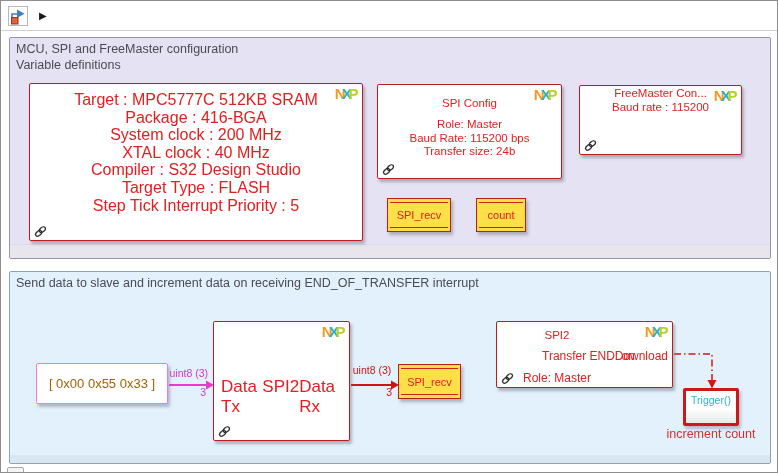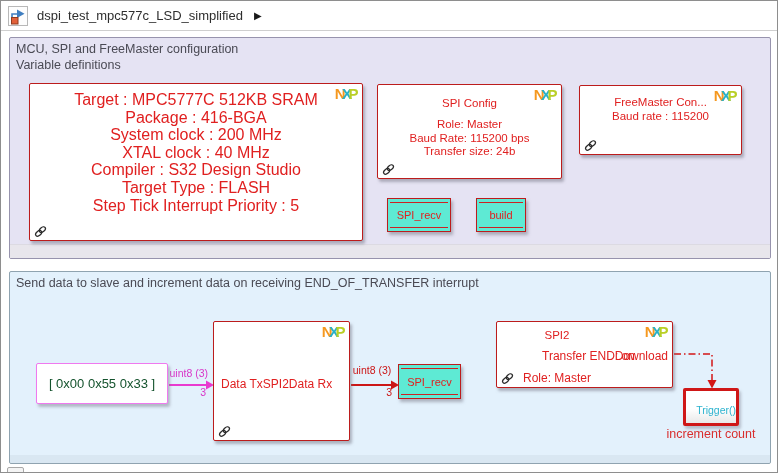--- a/index.html
+++ b/index.html
@@ -43,53 +43,53 @@
   .nxp .p { color:#b9cf26; margin-left:-2px; }
   
   .chain { position:absolute; left:4px; bottom:3px; width:13px; height:13px; }
   
   .mcu-lines { padding-top:7px; text-align:center; font-size:16px;
     line-height:17.6px; }
   
   .spicfg-title { margin-top:12px; text-align:center; font-size:11.5px; }
   .spicfg-lines { margin-top:9px; text-align:center; font-size:11.5px;
     line-height:13.6px; }
-  .fm-lines { margin-top:9px; text-align:center; font-size:11.5px;
+  .fm-lines { margin-top:0; text-align:center; font-size:11.5px;
     line-height:14px; }
   
   .datastore {
-    position:absolute; background:#5eead4; border:1.6px solid #bc1c1c;
+    position:absolute; background:#fde047; border:1.6px solid #bc1c1c;
     box-shadow:2px 3px 3px rgba(115,115,130,0.5);
   }
   .ds-line { position:absolute; left:2px; right:2px; height:0;
     border-top:1.2px solid #cc2222; }
   .ds-line.top { top:3px; } .ds-line.bot { bottom:3px; }
   .ds-label { position:absolute; left:0; right:0; top:0; bottom:0;
     display:flex; align-items:center; justify-content:center;
     font-size:11px; }
   
   .constant {
     position:absolute; background:#fff; border:1.8px solid #ef79ef;
     border-radius:2px; box-shadow:2px 3px 3px rgba(115,115,130,0.45);
     display:flex; align-items:center; justify-content:center;
-    font-size:13px; color:#14532d;
+    font-size:13px; color:#a16207;
   }
   
   .ports-row { position:absolute; left:7px; right:7px; top:55px;
-    display:flex; justify-content:flex-start; font-size:12px; }
+    display:flex; justify-content:center; font-size:17px; }
   
   .abs { position:absolute; font-size:12px; }
   
   .trigsub {
     position:absolute; border:3px solid #cf1717; border-radius:2px;
     background:linear-gradient(#ffffff 55%, #e9e9e9);
     box-shadow:2px 3px 3px rgba(115,115,130,0.4);
     text-align:center;
   }
-  .trig-port { font-size:10.5px; color:#2cb3cf; margin-top:13px;text-align:right; }
+  .trig-port { font-size:10.5px; color:#2cb3cf; margin-top:3px; }
   .blk-caption { position:absolute; text-align:center; font-size:12.5px;
     color:#d82e2e; }
   
   .sig-label { position:absolute; font-size:10.5px; white-space:nowrap; }
   .magenta { color:#d935c8; }
   .sigred { color:#cc1616; }
   .wires { position:absolute; left:0; top:0; }
   
   .artifact { position:absolute; left:6px; top:466px; width:17px; height:10px;
     background:#f4f4f4; border:1px solid #a8a8a8; border-radius:2px 2px 0 0; }
@@ -101,21 +101,20 @@
 
   <div class="breadcrumb">
     <span style="display:inline-flex;">
       <svg width="20" height="20" viewBox="0 0 20 20">
         <rect x="0.5" y="0.5" width="19" height="19" fill="#fdfdfd" stroke="#b8b8b8"></rect>
         <polyline points="4,14 4,8 10,8" fill="none" stroke="#3f7ec0" stroke-width="1.6"></polyline>
         <polygon points="9,3.5 16.5,7.8 9,12" fill="#3f7ec0"></polygon>
         <rect x="3.5" y="11.5" width="6.5" height="6.5" fill="#e2603a" stroke="#8f3b1f"></rect>
       </svg>
     </span>
-    <span class="crumb-name">dspi_test_mpc577c_LSD_simplified</span>
     <span class="crumb-arrow">▶</span>
   </div>
 
   <div class="area area-config">
     <div class="area-title"><span>MCU, SPI and FreeMaster configuration</span><br><span>Variable definitions</span></div>
     <div class="area-footer"></div>
   </div>
 
   <div class="block" style="left:28px; top:82px; width:334px; height:158px;">
     <div class="nxp"><span class="n">N</span><span class="x">X</span><span class="p">P</span></div>
@@ -173,21 +172,21 @@
   </div>
 
   <div class="datastore" style="left:386px; top:197px; width:64px; height:34px;">
     <div class="ds-line top"></div>
     <div class="ds-label redtext">SPI_recv</div>
     <div class="ds-line bot"></div>
   </div>
 
   <div class="datastore" style="left:475px; top:197px; width:50px; height:34px;">
     <div class="ds-line top"></div>
-    <div class="ds-label redtext">build</div>
+    <div class="ds-label redtext">count</div>
     <div class="ds-line bot"></div>
   </div>
 
   <div class="area area-transfer">
     <div class="area-title">Send data to slave and increment data on receiving END_OF_TRANSFER interrupt</div>
     <div class="area-footer-blue"></div>
 
     <svg class="wires" width="760" height="191">
       <g>
         <line x1="159" y1="113" x2="198" y2="113" stroke="#e93ad0" stroke-width="2.2"></line>

